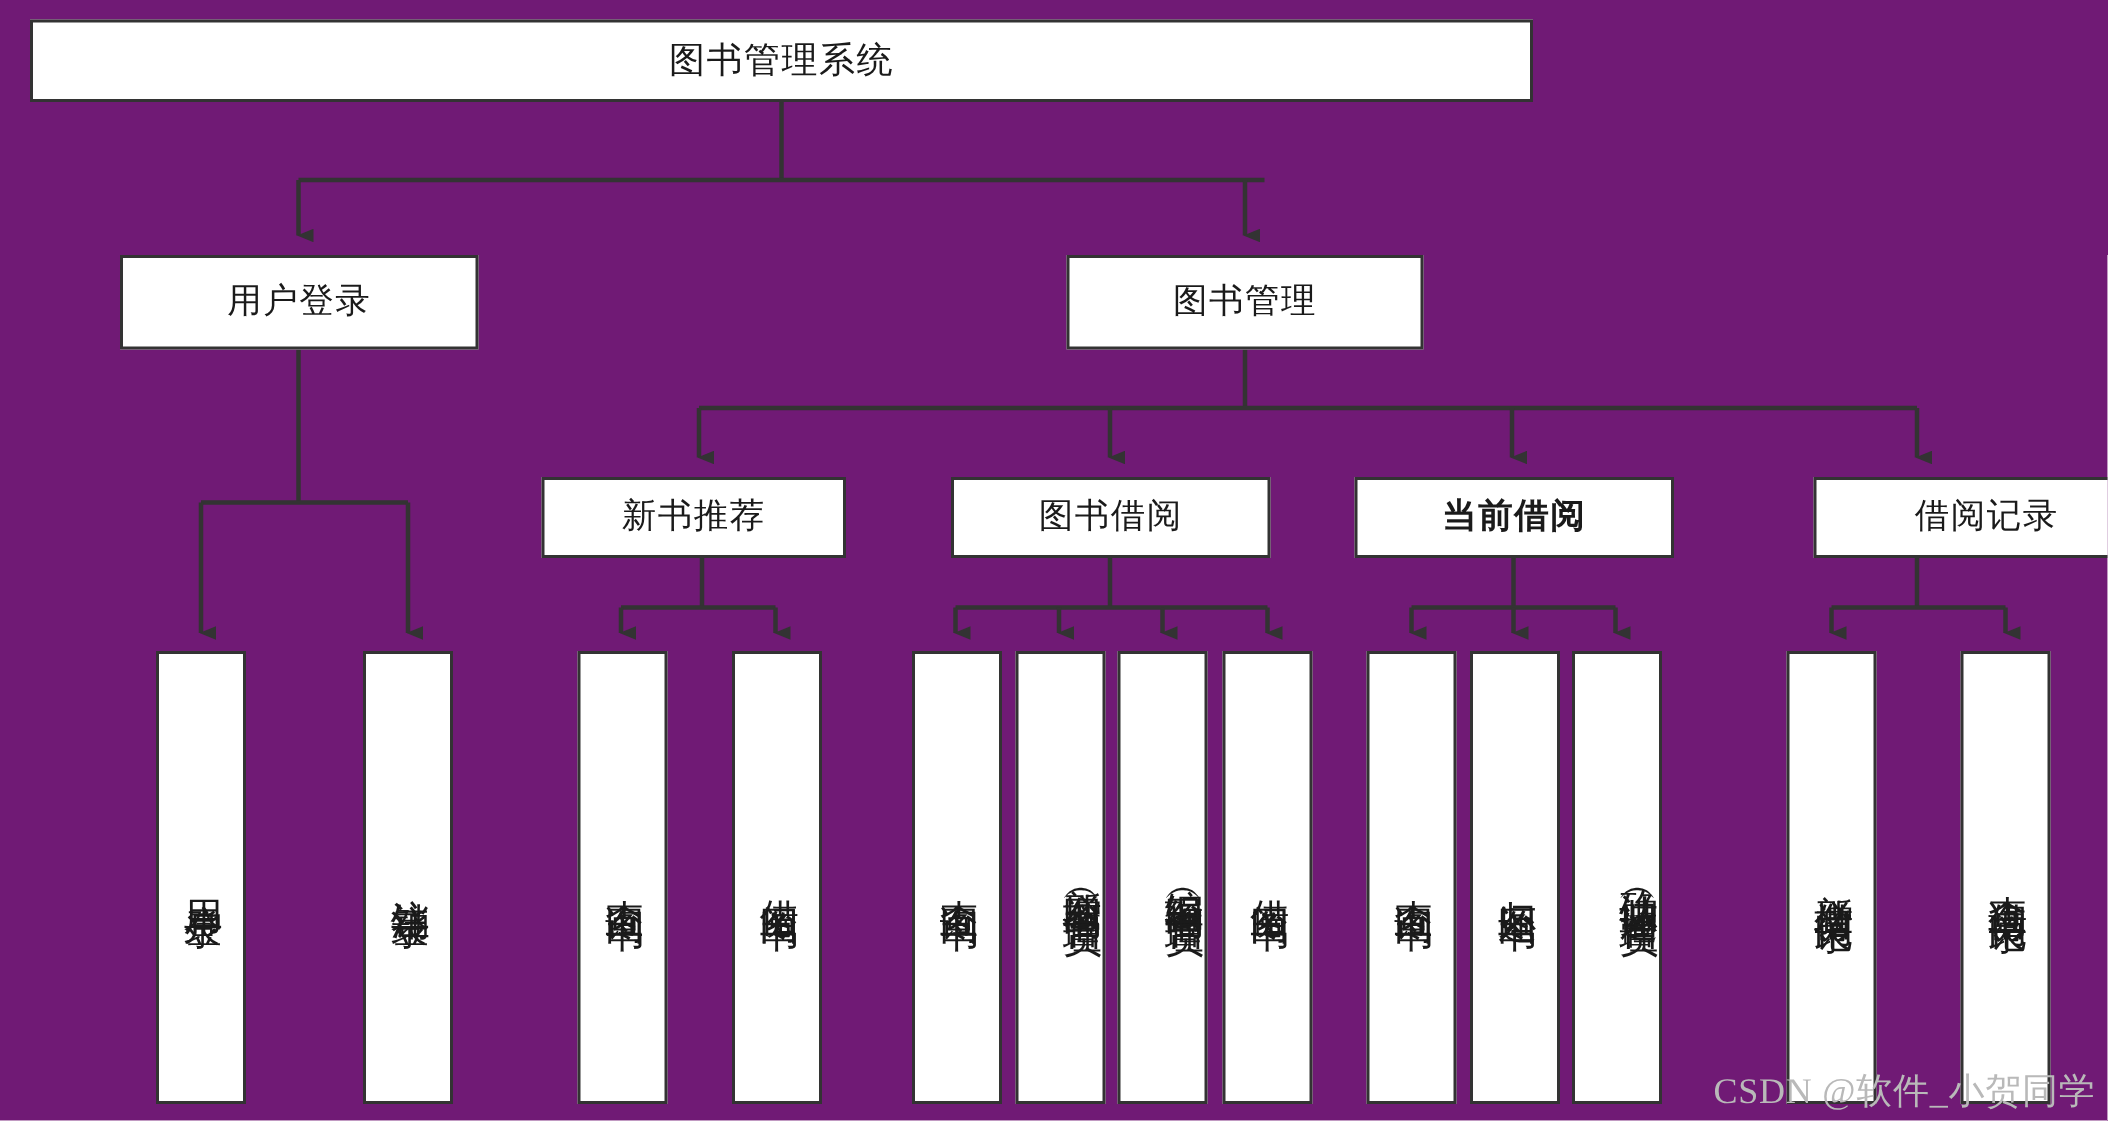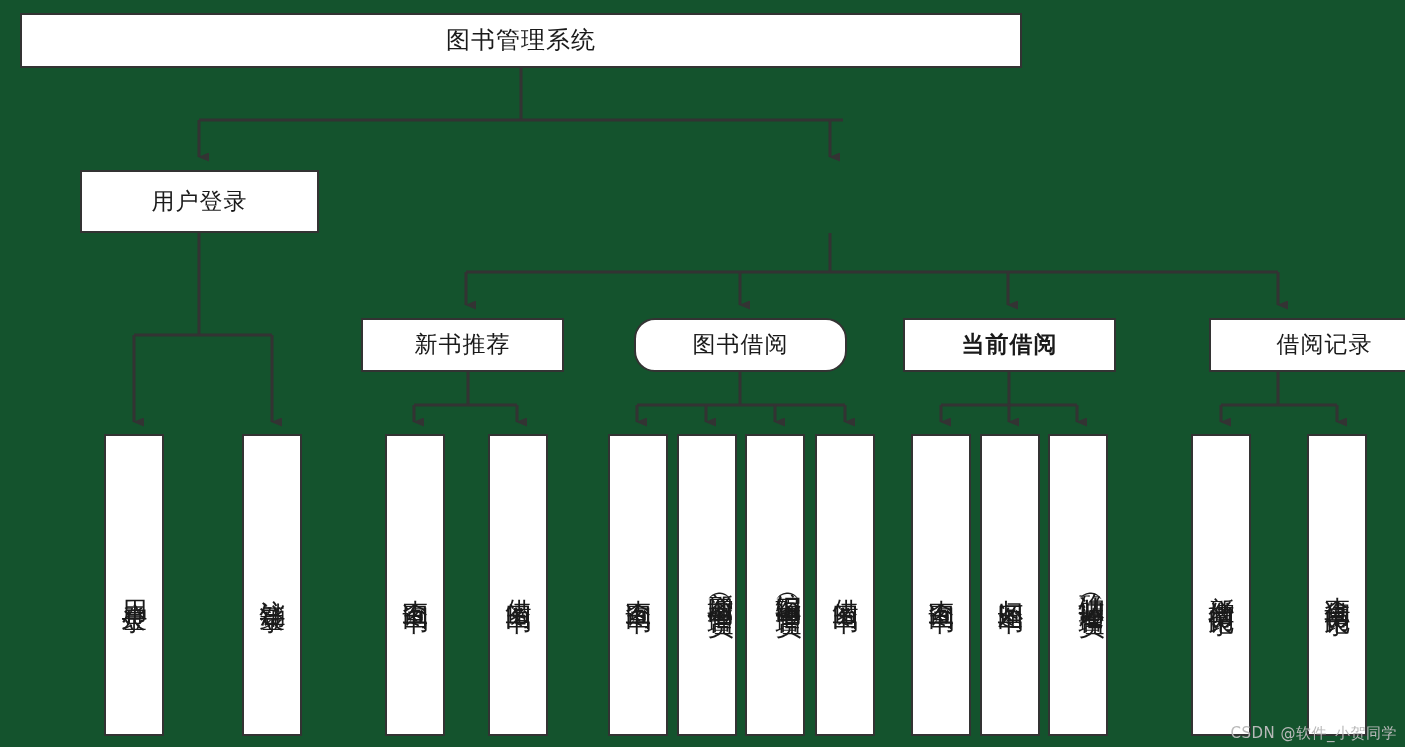--- a/index.html
+++ b/index.html
@@ -10,21 +10,21 @@
   body {
     width: 1405px;
     height: 747px;
     overflow: hidden;
     font-family: "DejaVu Sans", "Liberation Sans", sans-serif;
   }
   #diagram-root {
     position: relative;
     width: 1405px;
     height: 747px;
-    background: #14532d;
+    background: #701a75;
   }
   svg.connectors {
     position: absolute;
     left: 0;
     top: 0;
     width: 1405px;
     height: 747px;
     pointer-events: none;
   }
   .node {
@@ -58,24 +58,25 @@
     align-items: flex-start;
   }
   .node-label {
     display: block;
     white-space: pre-wrap;
   }
   #watermark {
     position: absolute;
     right: 8px;
     bottom: 4px;
-    font-size: 15px;
+    font-size: 24px;
     color: #b9b9b9;
     letter-spacing: 0.5px;
     white-space: nowrap;
+    font-family: Liberation Serif, serif;
   }
 </style>
 </head>
 <body>
 
 <div id="diagram-root">
 
   <svg class="connectors" viewBox="0 0 1405 747" xmlns="http://www.w3.org/2000/svg">
     <defs>
       <marker id="arrowhead" markerWidth="9" markerHeight="11" refX="4.5" refY="10" orient="auto" markerUnits="userSpaceOnUse">
@@ -127,26 +128,29 @@
   </svg>
 
   <div class="node horiz title" style="left:20px; top:13px; width:1002px; height:55px;">
     <span class="node-label">图书管理系统</span>
   </div>
 
   <div class="node horiz" style="left:80px; top:170px; width:239px; height:63px;">
     <span class="node-label">用户登录</span>
   </div>
 
+  <div class="node horiz" style="left:711px; top:170px; width:238px; height:63px;">
+    <span class="node-label">图书管理</span>
+  </div>
 
   <div class="node horiz" style="left:361px; top:318px; width:203px; height:54px;">
     <span class="node-label">新书推荐</span>
   </div>
 
-  <div class="node horiz" style="left:634px; top:318px; width:213px; height:54px;border-radius:21px;">
+  <div class="node horiz" style="left:634px; top:318px; width:213px; height:54px;">
     <span class="node-label">图书借阅</span>
   </div>
 
   <div class="node horiz" style="left:903px; top:318px; width:213px; height:54px;font-weight:bold;">
     <span class="node-label">当前借阅</span>
   </div>
 
   <div class="node horiz" style="left:1209px; top:318px; width:215px; height:54px;padding-left:16px;">
     <span class="node-label">借阅记录</span>
   </div>

